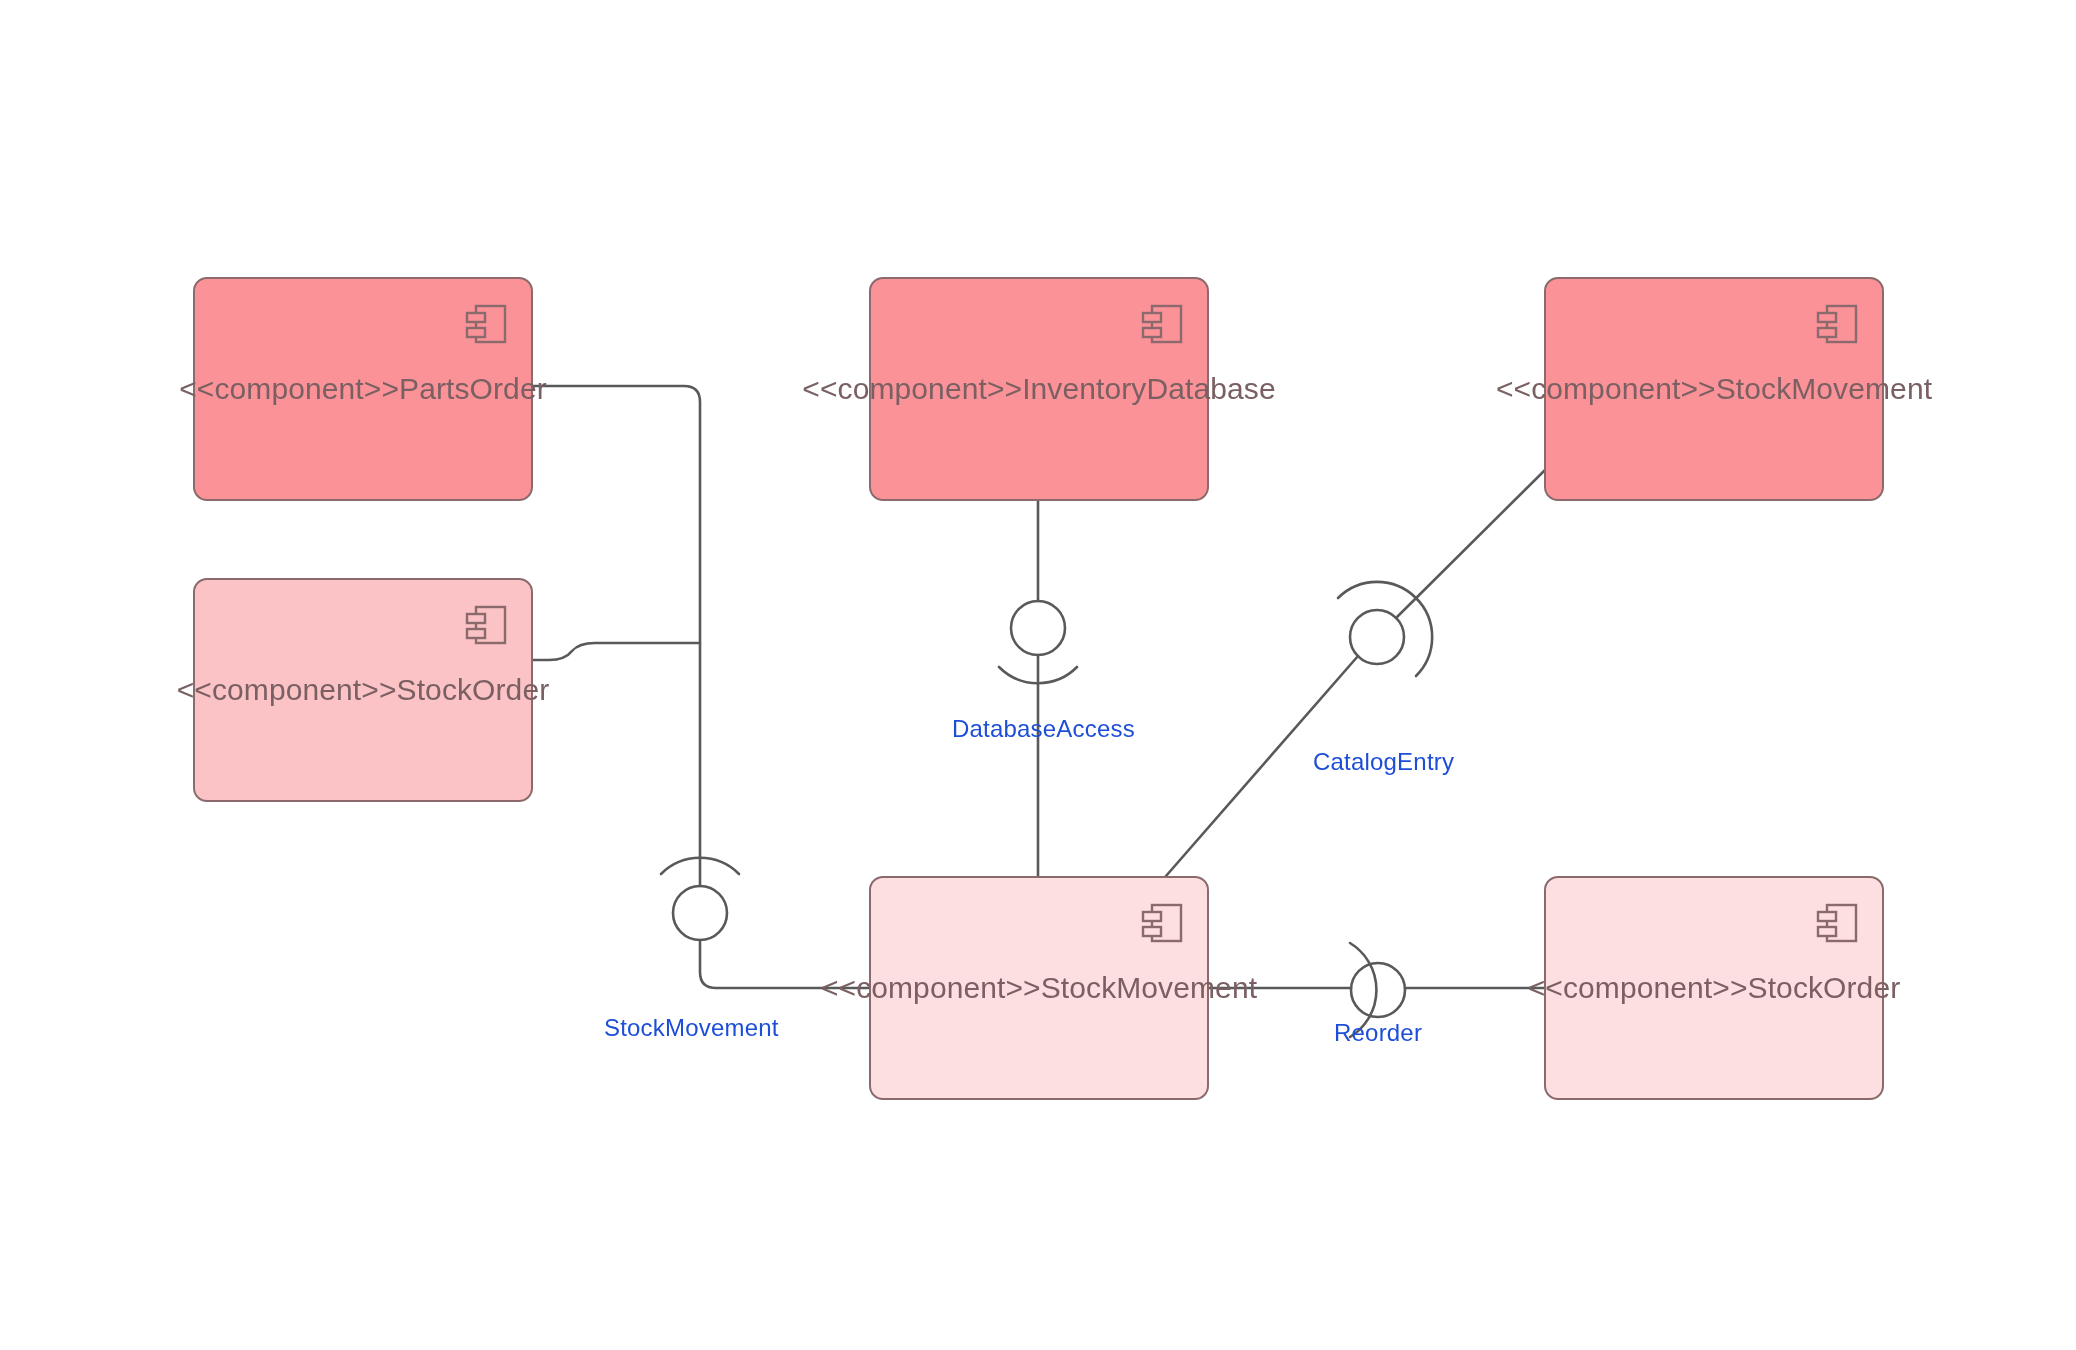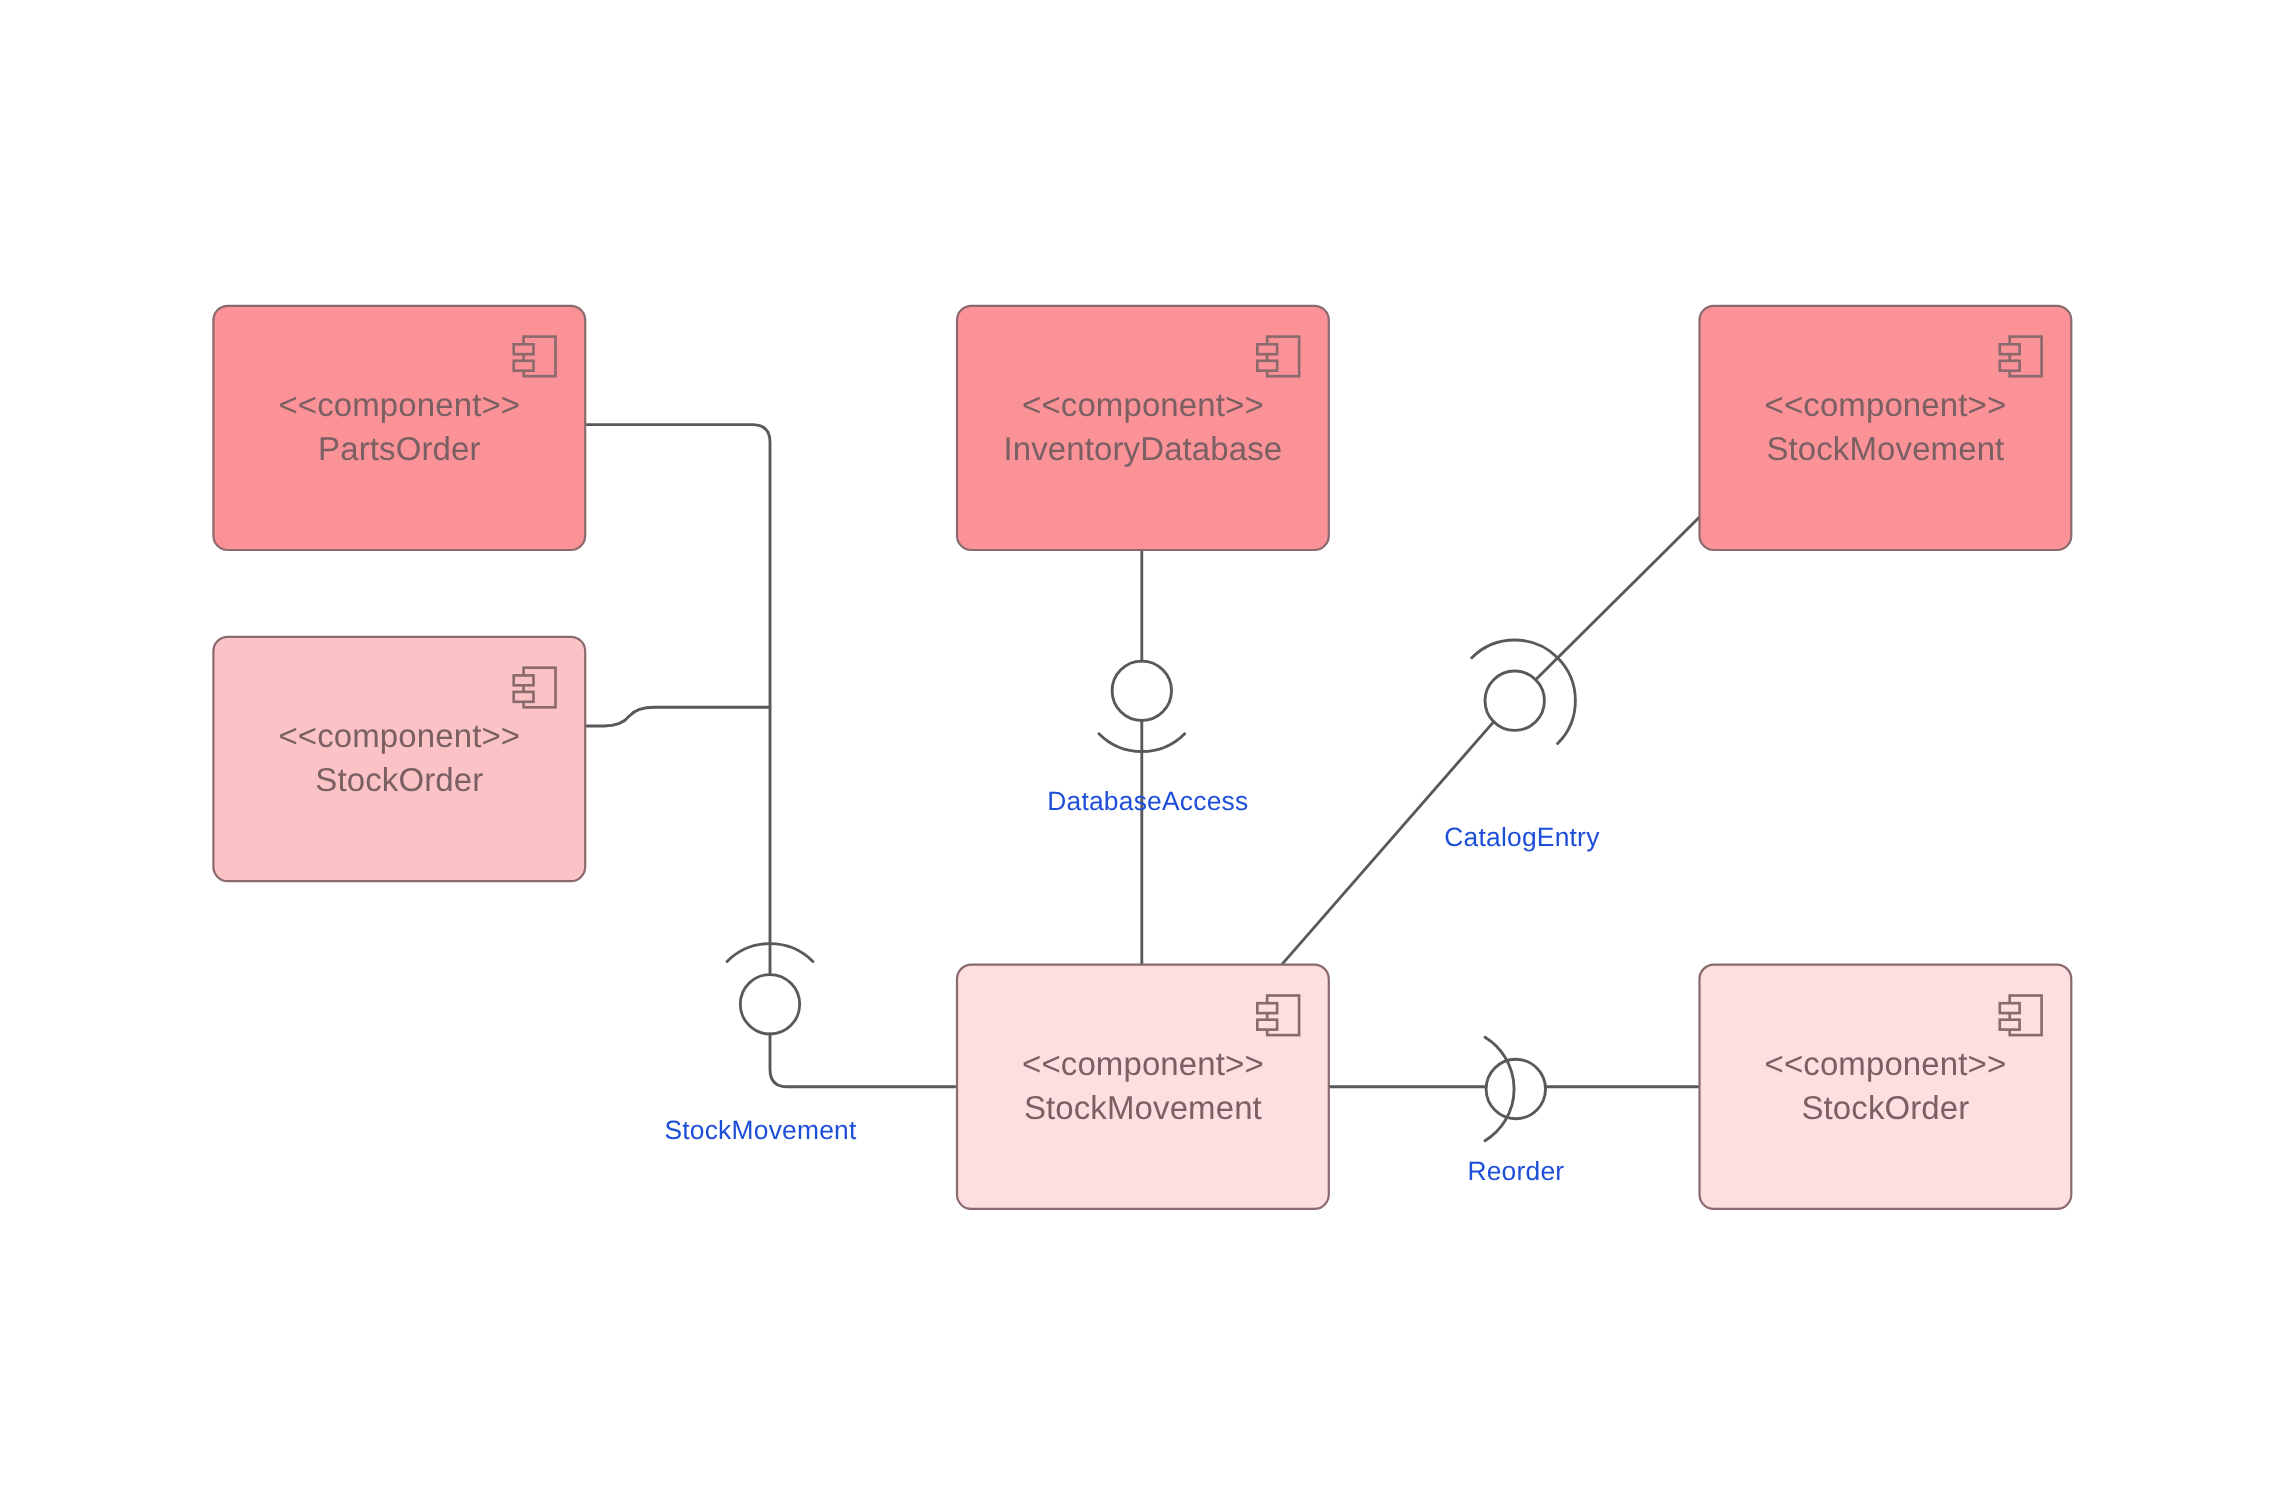--- a/index.html
+++ b/index.html
@@ -23,21 +23,21 @@
     top: 0;
     width: 2076px;
     height: 1350px;
   }
   .component-box {
     position: absolute;
     box-sizing: border-box;
     border: 2px solid #8a6a6c;
     border-radius: 14px;
     display: flex;
-    flex-direction: column;
+    flex-direction: row;
     align-items: center;
     justify-content: center;
     text-align: center;
   }
   .comp-stereotype {
     font-size: 30px;
     color: #7a6062;
     line-height: 1.32;
     letter-spacing: 0.1px;
   }
@@ -173,15 +173,15 @@
     <div class="comp-stereotype">&lt;&lt;component&gt;&gt;</div>
     <div class="comp-name">StockOrder</div>
   </div>
 
   <div class="iface-label" style="left:604px; top:1014px;">StockMovement</div>
 
   <div class="iface-label" style="left:952px; top:715px;">DatabaseAccess</div>
 
   <div class="iface-label" style="left:1313px; top:748px;">CatalogEntry</div>
 
-  <div class="iface-label" style="left:1334px; top:1052px;">Reorder</div>
+  <div class="iface-label" style="left:1334px; top:1019px;">Reorder</div>
 
 </div>
 
 </body></html>

